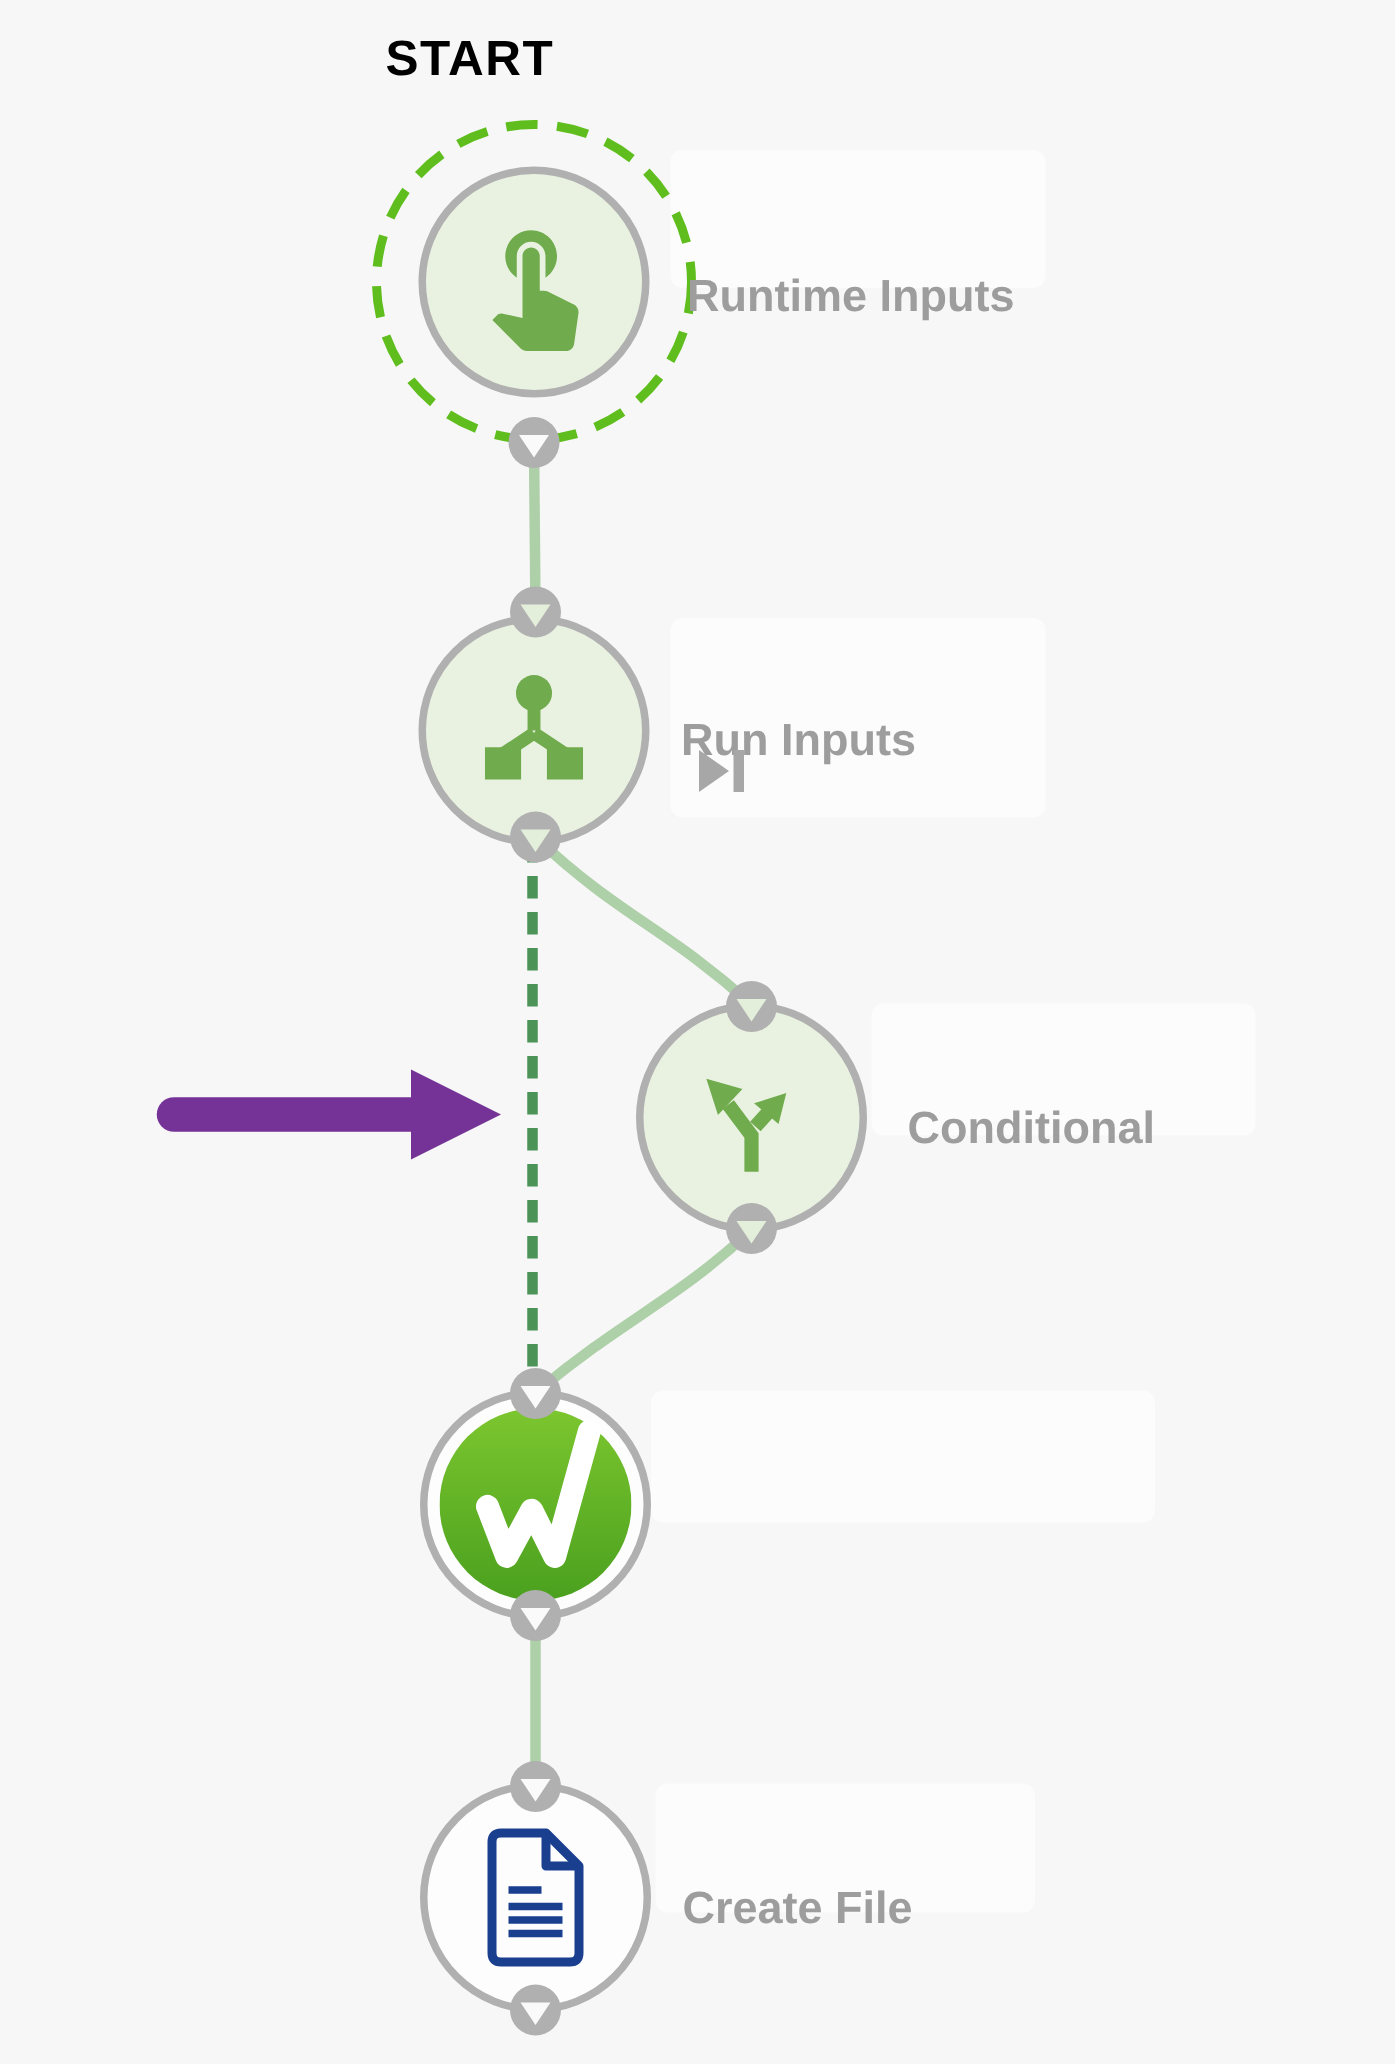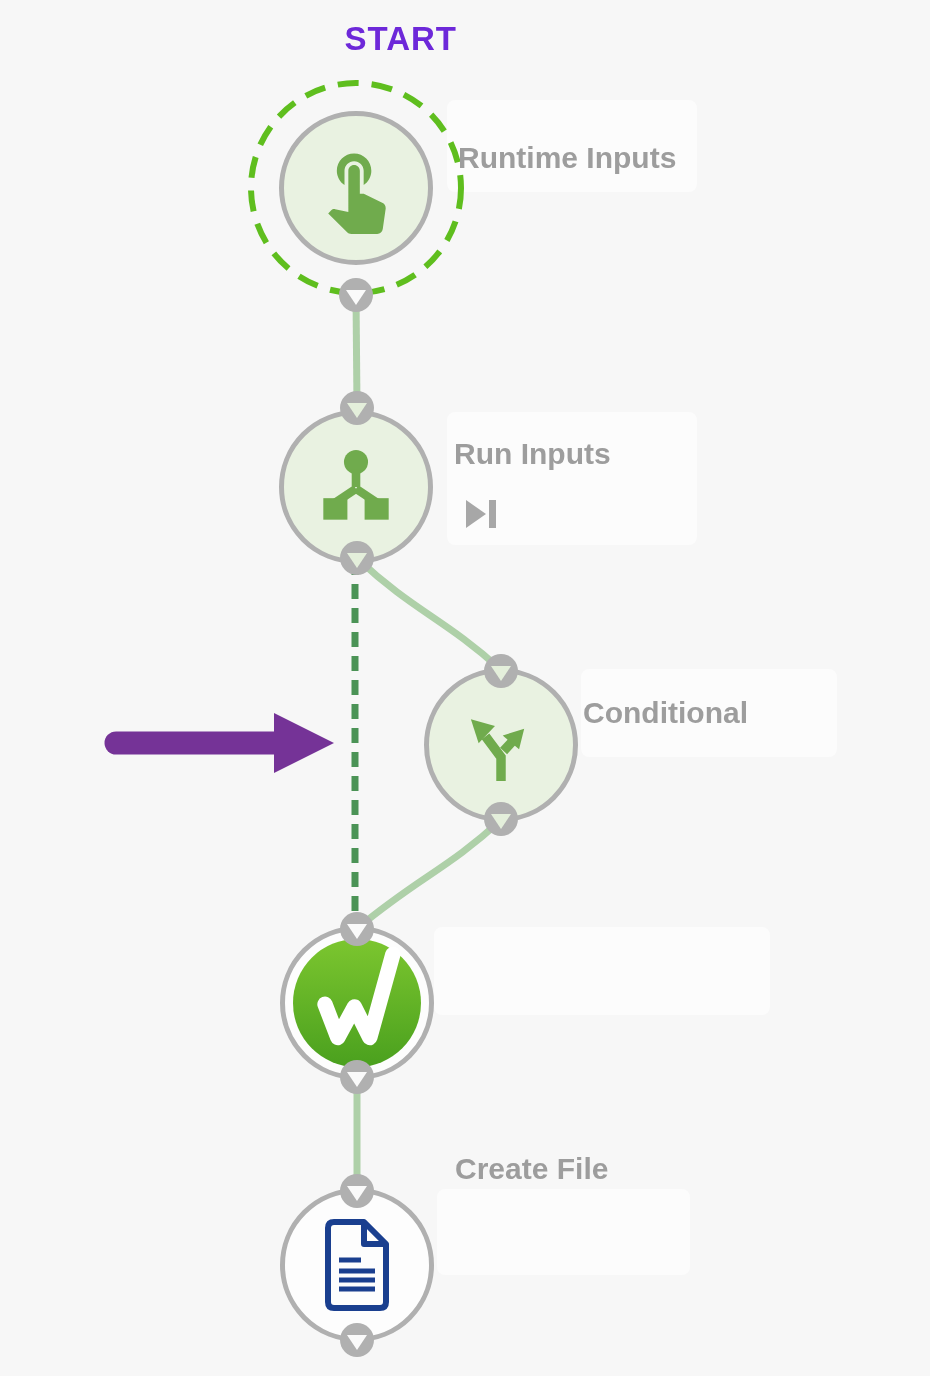--- a/index.html
+++ b/index.html
@@ -3,29 +3,29 @@
 <meta charset="utf-8">
 <style>
   html,body{margin:0;padding:0;}
   body{font-family:"Liberation Sans","DejaVu Sans",sans-serif;background:#f7f7f7;}
   .canvas{position:relative;width:930px;height:1376px;background:#f7f7f7;overflow:hidden;}
 
   .edge-layer{position:absolute;left:0;top:0;pointer-events:none;}
 
   .label-bg{position:absolute;background:rgba(255,255,255,0.6);border-radius:8px;}
 
-  .start-label{position:absolute;left:257px;top:20px;width:200px;text-align:right;
-    font-size:33px;font-weight:bold;color:#6d28d9;letter-spacing:1px;}
+  .start-label{position:absolute;left:257px;top:20px;width:200px;text-align:left;
+    font-size:33px;font-weight:bold;color:#000000;letter-spacing:1px;}
 
   .node{position:absolute;width:144px;height:144px;border:5px solid #b0b0b0;border-radius:50%;
     display:flex;align-items:center;justify-content:center;box-sizing:content-box;}
   .node.green{background:#e9f2e1;}
   .node.white{background:#fdfdfd;}
 
-  .node-label{position:absolute;font-size:30px;font-weight:bold;color:#9d9d9d;white-space:nowrap;}
+  .node-label{position:absolute;font-size:30px;font-weight:bold;color:#9d9d9d;white-space:nowrap;margin-top:40px;}
 
   .port{position:absolute;width:34px;height:34px;border-radius:50%;background:#b0b0b0;
     display:flex;align-items:center;justify-content:center;}
   .port .tri{width:0;height:0;border-left:10px solid transparent;border-right:10px solid transparent;
     border-top:15px solid #fafafa;margin-top:5px;}
   .port.green-tri .tri{border-top-color:#e4efdb;}
 
   .skip-icon{position:absolute;left:464px;top:499px;}
   .annotation-arrow{position:absolute;left:100px;top:705px;}
 </style>
@@ -77,21 +77,21 @@
   <div class="node green" style="left:424px;top:668px">
     <svg width="86" height="86" viewBox="0 0 100 100">
       <g fill="#70ab4d" stroke="#70ab4d">
         <path d="M50 92 V64 L32 40" fill="none" stroke-width="11"></path>
         <polygon points="15,20 43,28 24,48" stroke="none"></polygon>
         <path d="M53 57 L63 46" fill="none" stroke-width="11"></path>
         <polygon points="77,31 71,55 52,39" stroke="none"></polygon>
       </g>
     </svg>
   </div>
-  <div class="node-label" style="left:583px;top:696px">Conditional</div>
+  <div class="node-label" style="left:605px;top:696px">Conditional</div>
 
   <div class="node white" style="left:280px;top:926px">
     <svg width="128" height="128" viewBox="0 0 100 100">
       <defs>
         <linearGradient id="wg" x1="0" y1="0" x2="0" y2="1">
           <stop offset="0" stop-color="#7cc62f"></stop>
           <stop offset="1" stop-color="#4aa01e"></stop>
         </linearGradient>
       </defs>
       <circle cx="50" cy="50" r="50" fill="url(#wg)"></circle>
@@ -104,21 +104,21 @@
       <g stroke="#1a3f8f" fill="none">
         <path d="M13 5 H43 L65 27 V85 Q65 91 59 91 H13 Q7 91 7 85 V11 Q7 5 13 5 Z" stroke-width="6" stroke-linejoin="round"></path>
         <path d="M43 7 V27 H63" stroke-width="6" stroke-linejoin="round"></path>
         <path d="M18 43 H40" stroke-width="5"></path>
         <path d="M18 54 H54" stroke-width="5"></path>
         <path d="M18 63 H54" stroke-width="5"></path>
         <path d="M18 72 H54" stroke-width="5"></path>
       </g>
     </svg>
   </div>
-  <div class="node-label" style="left:455px;top:1152px">Create File</div>
+  <div class="node-label" style="left:455px;top:1216px">Create File</div>
 
   <div class="port" style="left:339px;top:278px">
       <span class="tri"></span>
     </div>
   <div class="port green-tri" style="left:340px;top:391px">
       <span class="tri"></span>
     </div>
   <div class="port green-tri" style="left:340px;top:541px">
       <span class="tri"></span>
     </div>

